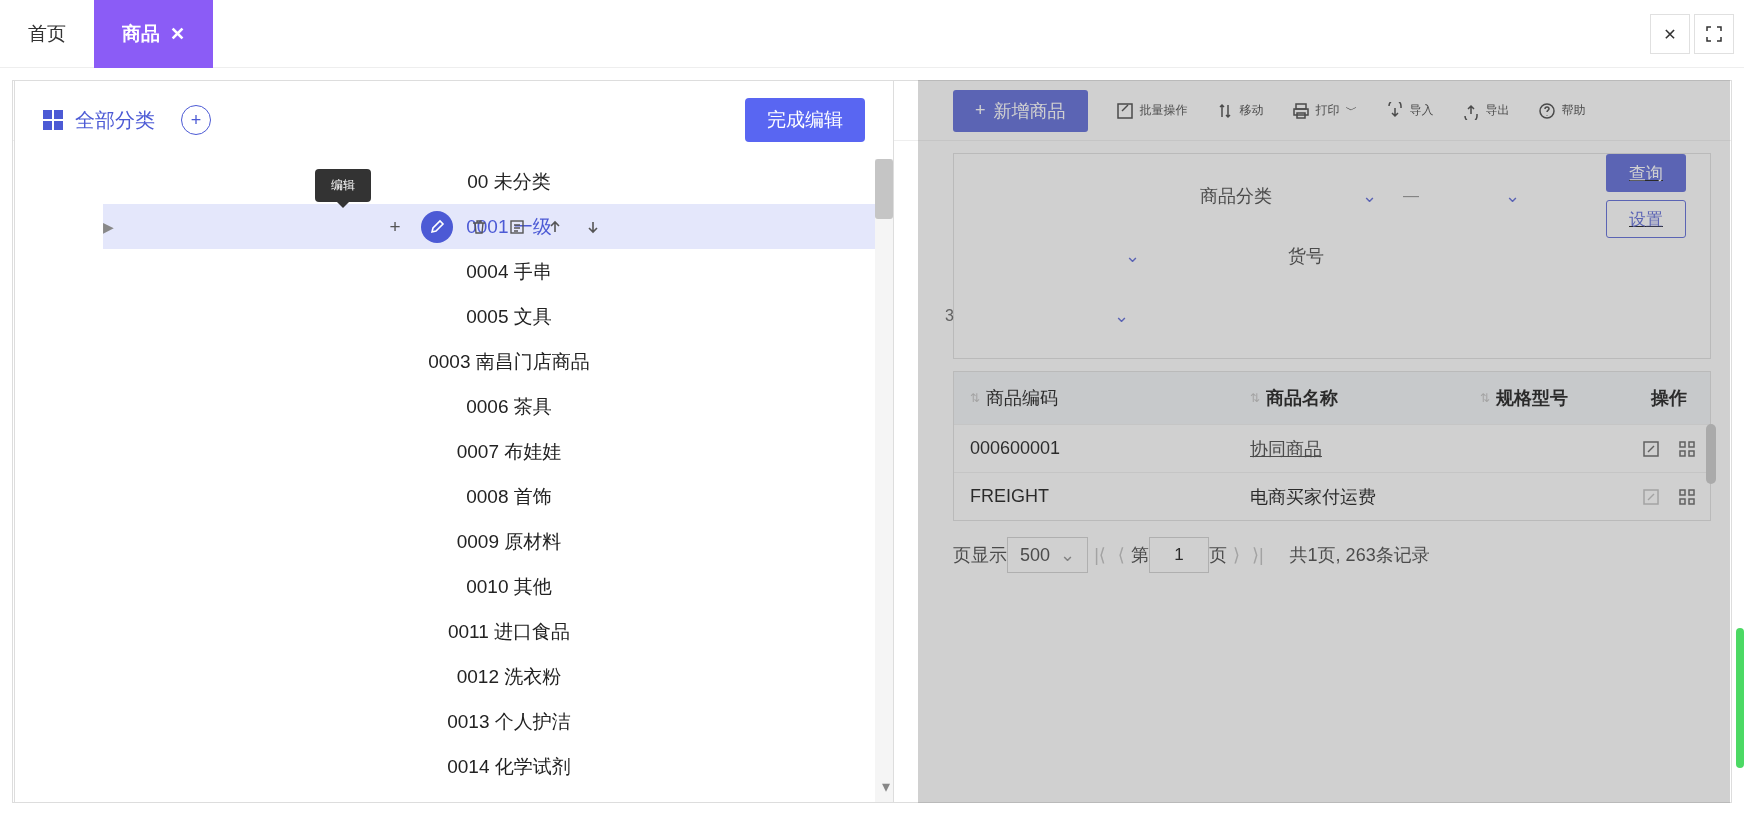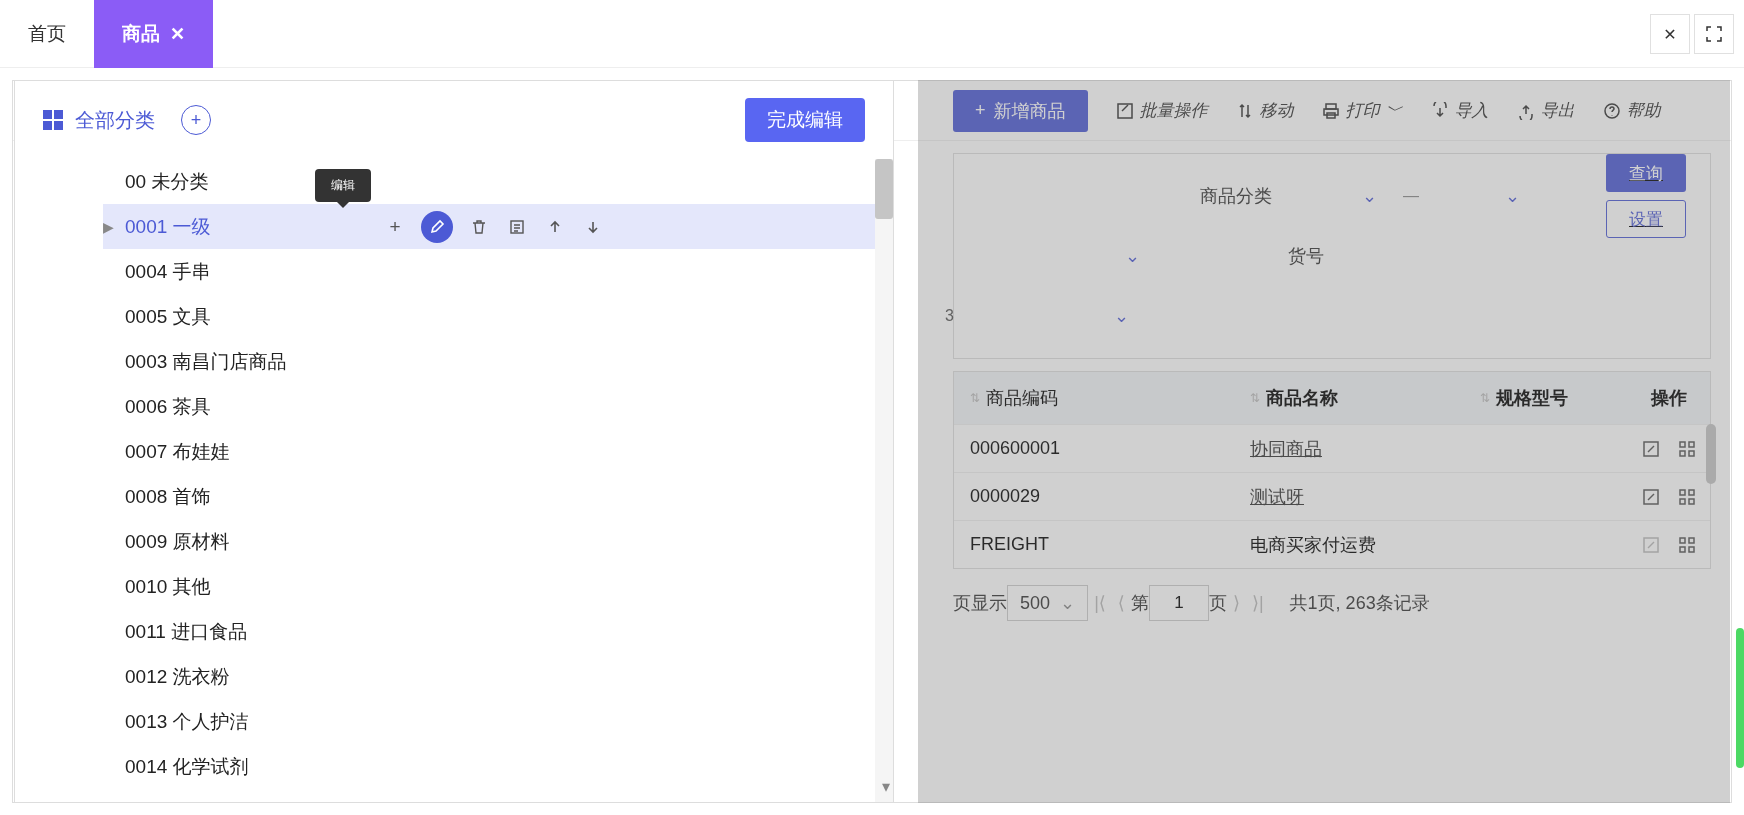--- a/index.html
+++ b/index.html
@@ -13,21 +13,21 @@
 .top-icons { position: absolute; right: 10px; top: 14px; display: flex; gap: 4px; }
 .top-icon { width: 40px; height: 40px; display: flex; align-items: center; justify-content: center; cursor: pointer; color: #333; border: 1px solid #e0e0e0; background: #fff; }
 
 .main-area { position: relative; height: calc(815px - 68px); }
 
 .right-panel { position: absolute; left: 0; right: 0; top: 0; bottom: 0; padding: 12px; }
 .right-inner { border: 1px solid #ddd; height: 100%; position: relative; background: #fff; }
 
 .right-toolbar { height: 60px; display: flex; align-items: center; padding: 0 20px; gap: 28px; border-bottom: 1px solid #eee; }
 .btn-primary { background: #4C5AD5; color: #fff; border: none; height: 42px; padding: 0 22px; font-size: 18px; border-radius: 3px; cursor: pointer; display: flex; align-items: center; gap: 8px; }
-.tb-link { color: #333; font-size: 17px; cursor: pointer; display: flex; align-items: center; gap: 6px; font-style: italic; }
+.tb-link { color: #333; font-size: 12px; cursor: pointer; display: flex; align-items: center; gap: 6px; }
 
 .filter-box { border: 1px solid #ddd; margin: 12px 20px; padding: 12px 0; }
 .filter-row { display: flex; align-items: center; height: 60px; }
 .filter-cell { display: flex; align-items: center; padding: 0 16px; gap: 10px; }
 .filter-label { color: #333; font-size: 18px; min-width: 72px; text-align: right; }
 .chevron-select { color: #4C5AD5; font-size: 18px; }
 .btn-outline { border: 1px solid #4C5AD5; color: #4C5AD5; background: #fff; height: 38px; padding: 0 22px; border-radius: 3px; font-size: 17px; cursor: pointer; }
 .btn-solid { background: #4C5AD5; color: #fff; border: none; height: 38px; padding: 0 22px; border-radius: 3px; font-size: 17px; cursor: pointer; }
 
 .tbl { width: calc(100% - 40px); margin: 0 20px; border: 1px solid #ddd; }
@@ -50,21 +50,21 @@
 .left-panel { position: absolute; left: 14px; top: 12px; width: 880px; height: calc(100% - 24px); background: #fff; border: 1px solid #ddd; z-index: 10; }
 .left-header { height: 78px; display: flex; align-items: center; padding: 0 28px; justify-content: space-between; }
 .cat-title { color: #4C5AD5; font-size: 20px; display: flex; align-items: center; gap: 12px; }
 .grid-icon { width:20px; height:20px; display:inline-grid; grid-template-columns:1fr 1fr; grid-template-rows:1fr 1fr; gap:2px;}
 .grid-icon span{ background:#4C5AD5;}
 .add-circle { width: 30px; height: 30px; border: 1.5px solid #4C5AD5; border-radius: 50%; display: flex; align-items: center; justify-content: center; color: #4C5AD5; font-size: 18px; cursor: pointer; margin-left: 14px; }
 .btn-done { background: #5966F2; color: #fff; border: none; height: 44px; padding: 0 22px; border-radius: 4px; font-size: 19px; cursor: pointer; }
 
 .tree-wrap { position: relative; height: calc(100% - 78px); overflow: hidden; }
 .tree { overflow-y: auto; height: 100%; padding-left: 88px; }
-.tree-item { height: 45px; display: flex; align-items: center; font-size: 19px; color: #222; padding-left: 22px; cursor: pointer; position:relative;}
+.tree-item { height: 45px; display: flex; align-items: center; font-size: 19px; color: #222; padding-left: 22px; cursor: pointer; position:relative;justify-content:center;}
 .tree-item.selected { background: #E4E7FB; color: #4C5AD5; }
 .tree-item .caret { position:absolute; left: 0px; color:#888; font-size: 14px;}
 .tree-scrollbar { position: absolute; right: 0; top: 0; width: 18px; height: 100%; background: #f5f5f5; }
 .tree-thumb { position: absolute; top: 0; width: 100%; height: 60px; background: #c5c5c5; border-radius: 3px; }
 
 .row-actions { position: absolute; left: 280px; top: 0; height: 45px; display: flex; align-items: center; gap: 14px; }
 .row-act { width: 24px; height: 24px; display: flex; align-items: center; justify-content: center; color: #555; cursor: pointer; }
 .row-act.edit-active { background: #4C5AD5; color: #fff; border-radius: 50%; width: 32px; height: 32px; }
 
 .tooltip { position: absolute; background: #333; color: #fff; padding: 8px 16px; border-radius: 4px; font-size: 12px; white-space: nowrap; }
@@ -209,43 +209,20 @@
                   <svg width="18" height="18" viewBox="0 0 18 18" fill="none" stroke="currentColor" stroke-width="1.5">
                     <rect x="2" y="2" width="5" height="5"></rect>
                     <rect x="11" y="2" width="5" height="5"></rect>
                     <rect x="2" y="11" width="5" height="5"></rect>
                     <rect x="11" y="11" width="5" height="5"></rect>
                   </svg>
                 </span>
               </div>
             </div>
             <div class="tbl-row">
-              <div class="col-code">0000029</div>
-              <div class="col-name">
-                <span class="link">测试呀</span>
-              </div>
-              <div class="col-spec"></div>
-              <div class="col-op">
-                <span style="color:#555;">
-                  <svg width="18" height="18" viewBox="0 0 18 18" fill="none" stroke="currentColor" stroke-width="1.5">
-                    <rect x="2" y="2" width="14" height="14"></rect>
-                    <path d="M6 12l6-6"></path>
-                  </svg>
-                </span>
-                <span style="color:#555;">
-                  <svg width="18" height="18" viewBox="0 0 18 18" fill="none" stroke="currentColor" stroke-width="1.5">
-                    <rect x="2" y="2" width="5" height="5"></rect>
-                    <rect x="11" y="2" width="5" height="5"></rect>
-                    <rect x="2" y="11" width="5" height="5"></rect>
-                    <rect x="11" y="11" width="5" height="5"></rect>
-                  </svg>
-                </span>
-              </div>
-            </div>
-            <div class="tbl-row">
               <div class="col-code">FREIGHT</div>
               <div class="col-name">
                 <span>电商买家付运费</span>
               </div>
               <div class="col-spec"></div>
               <div class="col-op">
                 <span style="color:#bbb;">
                   <svg width="18" height="18" viewBox="0 0 18 18" fill="none" stroke="currentColor" stroke-width="1.5">
                     <rect x="2" y="2" width="14" height="14"></rect>
                     <path d="M6 12l6-6"></path>

